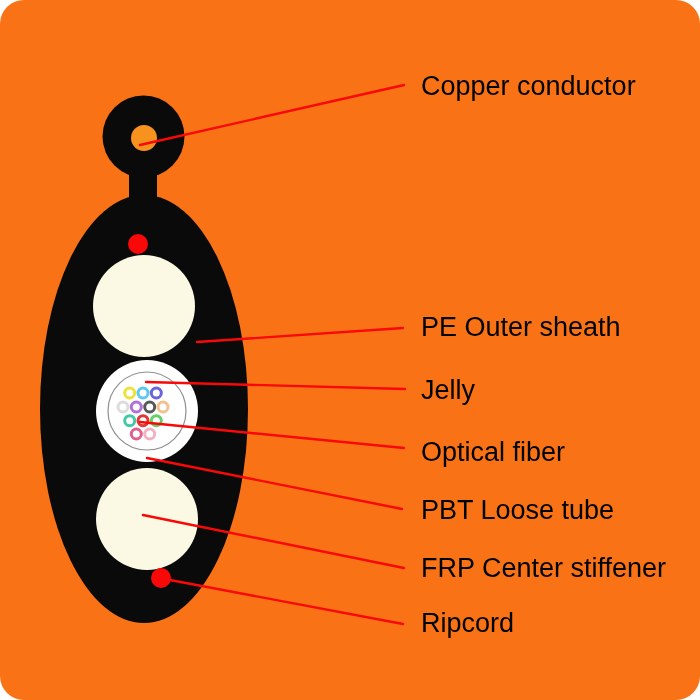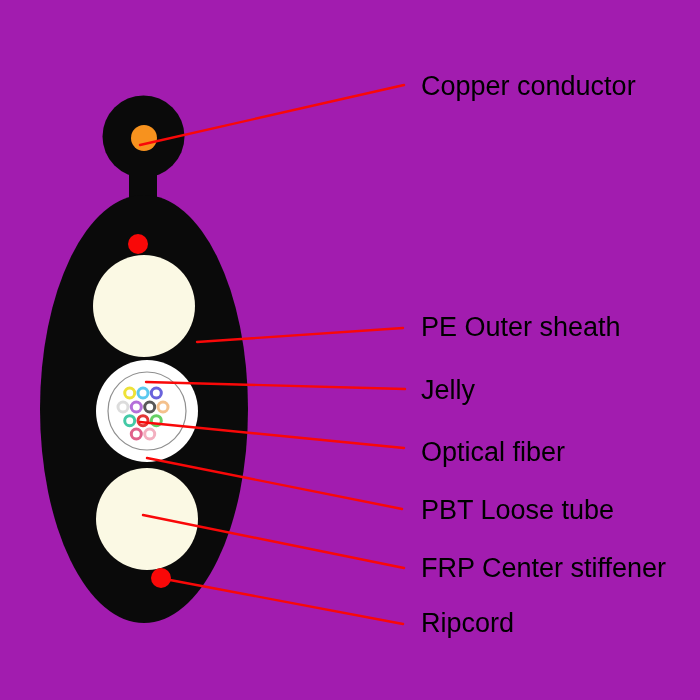--- a/index.html
+++ b/index.html
@@ -5,22 +5,23 @@
   html, body {
     margin: 0;
     padding: 0;
     background: #ffffff;
     font-family: "Liberation Sans", sans-serif;
   }
   .stage {
     position: relative;
     width: 700px;
     height: 700px;
-    background: #a21caf;
+    background: #f97316;
     overflow: hidden;
+    border-radius: 24px;
   }
   svg { display: block; }
   .part-label {
     font-family: "Liberation Sans", sans-serif;
     font-size: 27px;
     letter-spacing: 0px;
   }
   .leader {
     stroke-width: 2.4;
     stroke-linecap: round;

